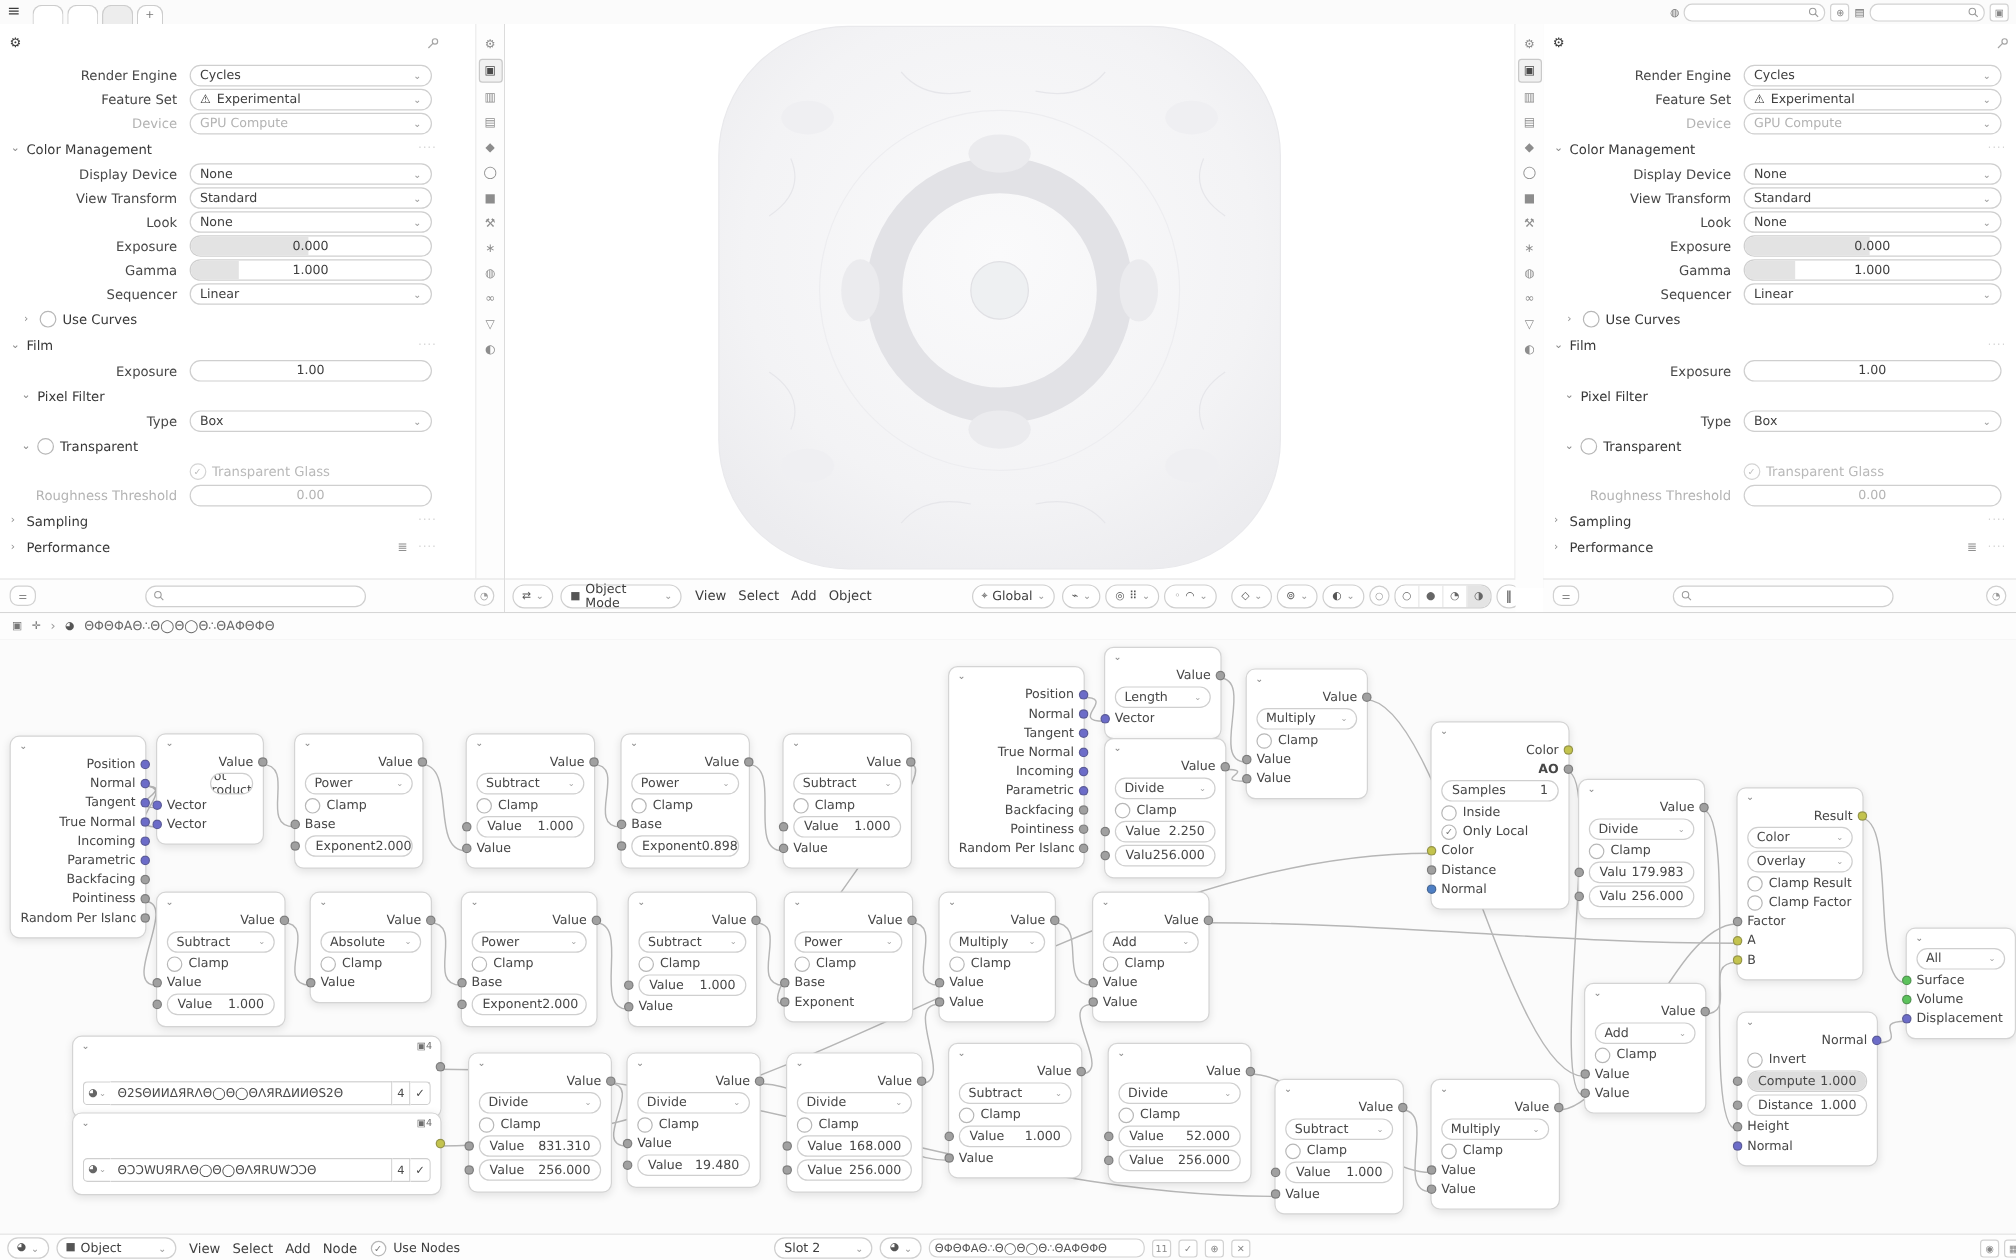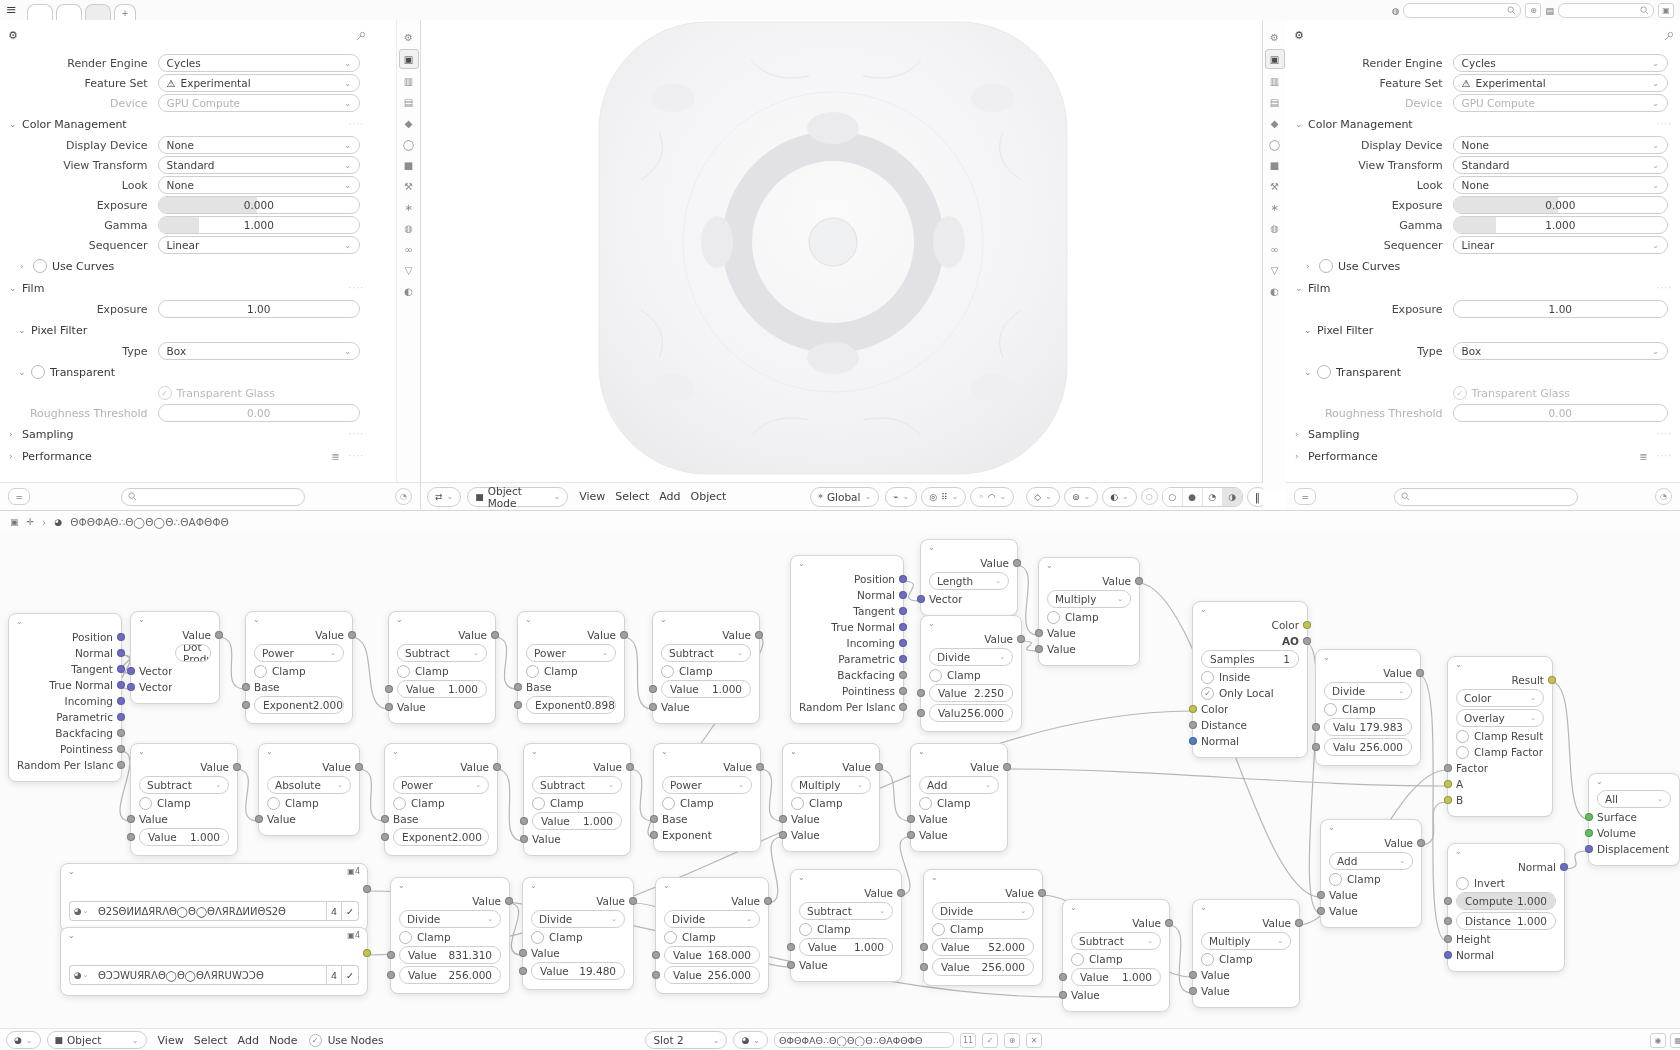--- a/index.html
+++ b/index.html
@@ -76,21 +76,21 @@
   #links-svg{position:absolute;left:0;top:0;z-index:1;}
   .node{position:absolute;background:#fff;border:1px solid #d4d4d4;border-radius:8px;box-shadow:0 2px 7px rgba(0,0,0,.1);z-index:2;font-size:10.5px;color:#474747;}
   .nheader{height:15px;display:flex;align-items:center;padding:0 7px;color:#8f8f8f;font-size:8px;}
   .nbadge{margin-left:auto;font-size:8px;color:#6e6e6e;}
   .nrow{position:relative;display:flex;align-items:center;padding:0 8px;}
   .nrow .rlbl{white-space:nowrap;overflow:hidden;}
   .nrow.outr{justify-content:flex-end;}
   .sock{position:absolute;width:8px;height:8px;border-radius:50%;top:50%;margin-top:-4px;border:1px solid rgba(60,60,60,.35);box-sizing:border-box;z-index:3;}
   .sock.si{left:-4px;}
   .sock.so{right:-4px;}
-  .ndd{position:relative;flex:1;height:16px;border:1px solid #cfcfcf;border-radius:9px;background:#fff;display:flex;align-items:center;padding:0 7px;overflow:hidden;}
+  .ndd{position:relative;flex:1;height:16px;border:1px solid #cfcfcf;border-radius:9px;background:#fff;display:flex;align-items:center;padding:0 7px;overflow:hidden;justify-content:center;}
   .ndd .chev{margin-left:auto;font-size:7px;color:#a3a3a3;}
   .npill{position:relative;flex:1;height:16px;border:1px solid #cfcfcf;border-radius:9px;background:#fff;display:flex;align-items:center;padding:0 8px;overflow:hidden;}
   .npill .fill{position:absolute;left:0;top:0;bottom:0;background:#dedede;}
   .npill .pl{position:relative;}
   .npill .pv{position:relative;margin-left:auto;}
   .gname{flex:1;height:18px;border:1px solid #cfcfcf;border-radius:4px 0 0 4px;display:flex;align-items:center;padding:0 6px;font-size:10px;color:#4a4a4a;background:#fff;overflow:hidden;white-space:nowrap;}
   .gbox{height:18px;border:1px solid #cfcfcf;border-left:none;display:flex;align-items:center;justify-content:center;font-size:9.5px;color:#4a4a4a;background:#fff;padding:0 4px;}
   .gbox.last{border-radius:0 4px 4px 0;}
   .gic{width:22px;height:18px;border:1px solid #cfcfcf;border-right:none;border-radius:4px 0 0 4px;display:flex;align-items:center;justify-content:center;font-size:9px;color:#666;background:#fff;gap:1px;}
   .mag{width:9px;height:9px;flex:none;}

